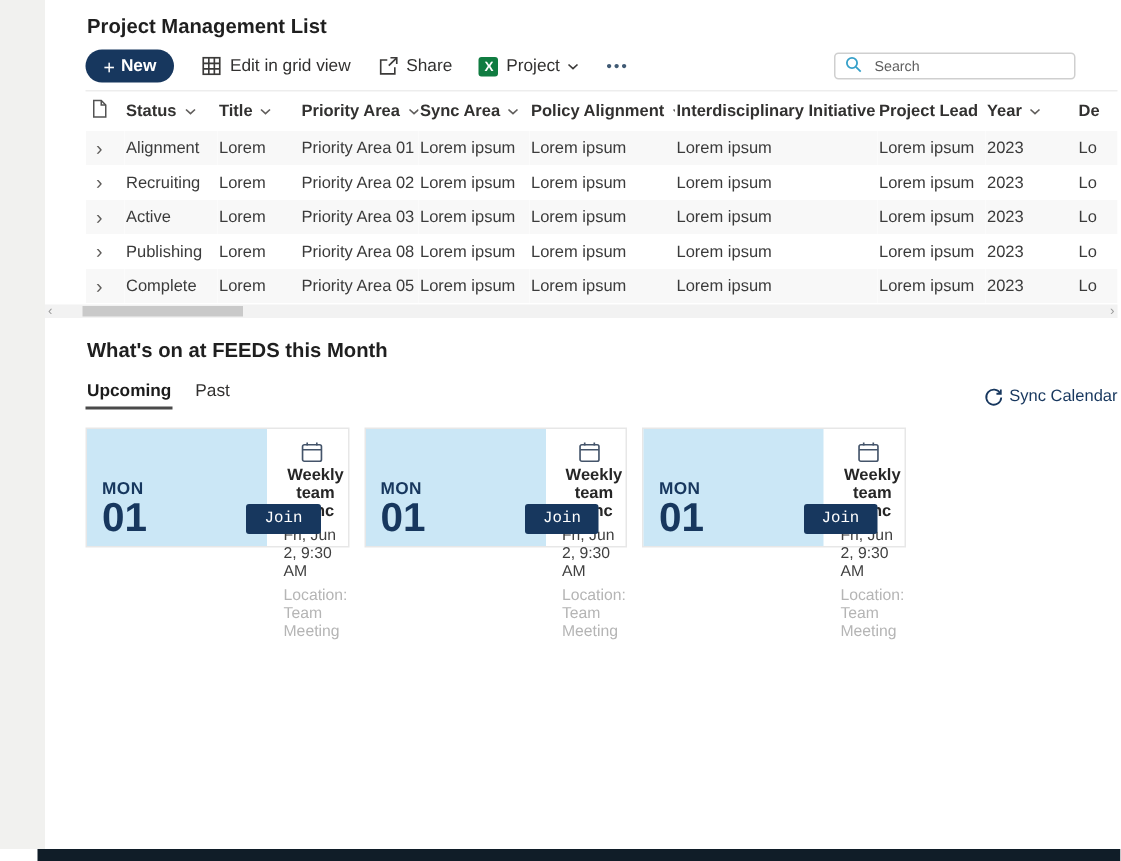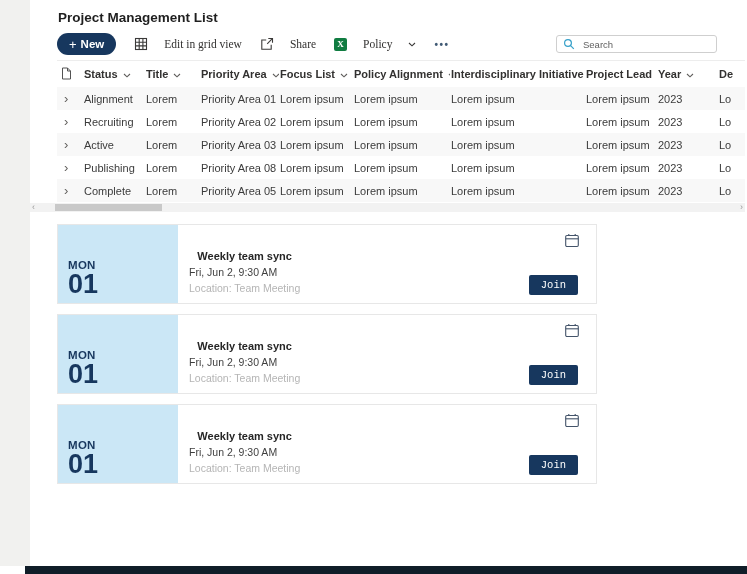--- a/index.html
+++ b/index.html
@@ -10,21 +10,21 @@
   .gutter{position:absolute;left:0;top:0;width:30px;height:566px;background:var(--gutter,#f1f1ef);}
   .bottombar{position:absolute;left:25px;top:566px;width:722px;height:8px;background:var(--bottom_bar,#101d28);}
   .page{position:absolute;left:57px;top:0;width:688px;}
 
   .page-title{font-size:13.5px;line-height:16px;font-weight:700;color:#1f1f1f;margin:10px 0 0 1px;}
 
   .toolbar{display:flex;align-items:center;margin-top:6px;height:24px;}
   .btn-new{display:flex;align-items:center;gap:4px;background:var(--navy,#17375e);color:#fff;border:none;
     border-radius:12px;height:22px;padding:0 12px;font-size:11.5px;font-weight:600;font-family:inherit;cursor:pointer;}
   .btn-new .plus{font-size:13px;font-weight:400;line-height:1;}
-  .tb-item{display:flex;align-items:center;gap:16px;background:none;border:none;font-family:Liberation Serif, serif;
+  .tb-item{display:flex;align-items:center;gap:5px;background:none;border:none;font-family:Liberation Sans, sans-serif;
     font-size:11.5px;color:#323130;margin-left:18px;cursor:pointer;padding:0;}
   .tb-item svg{display:block;}
   .xl-icon{width:13px;height:13px;background:var(--excel_green,#107c41);border-radius:2px;color:#fff;
     font-size:9px;font-weight:700;display:flex;align-items:center;justify-content:center;}
   .overflow-btn{font-size:10px;letter-spacing:1.5px;color:#405a74;font-weight:700;margin-left:18px;
     background:none;border:none;cursor:pointer;padding:0;font-family:inherit;}
   .spacer{flex:1;}
   .search{display:flex;gap:6px;width:147px;height:16px;border:1px solid #cfcfcf;
     border-radius:3px;background:#fff;padding:0 6px;margin-right:28px;}
   .search input{border:none;outline:none;flex:1;font-size:9.5px;font-family:inherit;color:#333;min-width:0;background:transparent;}
@@ -49,21 +49,21 @@
 
   .events-heading{font-size:13.5px;line-height:16px;font-weight:700;color:#1f1f1f;margin:14px 0 0 1px;}
 
   .tabs-row{display:flex;align-items:center;margin-top:13px;width:688px;}
   .tab{background:none;border:none;border-bottom:2px solid transparent;font-family:inherit;font-size:11.5px;
     color:#323130;padding:0 1px 4px 1px;margin-right:14px;cursor:pointer;}
   .tab.active{font-weight:700;color:#1c1c1c;border-bottom-color:#4a4a4a;}
   .sync{margin-left:auto;display:flex;align-items:center;gap:4px;background:none;border:none;font-family:inherit;
     font-size:11px;color:var(--navy,#17375e);cursor:pointer;padding:0;}
 
-  .cards{margin-top:12px;display:flex;flex-direction:column;gap:10px;width:540px;}
+  .cards{margin-top:12px;display:flex;gap:10px;width:540px;}
   .card{position:relative;height:78px;border:1px solid var(--card_border,#e7e7e7);background:#fff;display:flex;box-sizing:content-box;}
   .dateblock{width:120px;flex:0 0 120px;background:var(--date_blue,#cbe7f6);display:flex;flex-direction:column;
     justify-content:flex-end;padding:0 0 5px 10px;box-sizing:border-box;}
   .day{font-size:11.5px;font-weight:700;color:var(--navy,#17375e);letter-spacing:.3px;}
   .num{font-size:27px;font-weight:700;color:var(--navy,#17375e);line-height:1;}
   .cbody{padding:25px 0 0 11px;}
   .ctitle{font-size:11px;font-weight:700;color:#262626;text-align:center;}
   .ctime{font-size:10.5px;color:#3f3f3f;margin-top:4px;}
   .cloc{font-size:10.5px;color:var(--location_text,#b5b5b5);margin-top:4px;}
   .calicon{position:absolute;top:8px;right:16px;line-height:0;cursor:pointer;}
@@ -98,21 +98,21 @@
           <svg width="14" height="14" viewBox="0 0 14 14" fill="none" stroke="#3b3a39" stroke-width="1.1">
             <path d="M6.2 3H1.8v9.2h9.4V7.8"></path>
             <path d="M8.3 1.5h4.2v4.2"></path>
             <path d="M12.3 1.7L7.2 6.8"></path>
           </svg>
         </span>
       <span>Share</span>
     </button>
     <button class="tb-item">
       <span class="xl-icon">X</span>
-      <span>Policy</span>
+      <span>Project</span>
       <span>
           <svg width="8" height="5" viewBox="0 0 8 5" fill="none" stroke="#3b3a39" stroke-width="1.1">
             <path d="M1 1l3 2.8L7 1"></path>
           </svg>
         </span>
     </button>
     <button class="overflow-btn">•••</button>
     <div class="spacer"></div>
     <div class="search">
       <span><svg width="12" height="12" viewBox="0 0 12 12" fill="none" stroke="#36a0c9" stroke-width="1.2">
@@ -145,21 +145,21 @@
               </svg></th>
         <th><span>Status</span><svg class="sort" width="8" height="5" viewBox="0 0 8 5" fill="none" stroke="#605e5c" stroke-width="1.1">
                 <path d="M1 1l3 2.8L7 1"></path>
               </svg></th>
             <th><span>Title</span><svg class="sort" width="8" height="5" viewBox="0 0 8 5" fill="none" stroke="#605e5c" stroke-width="1.1">
                 <path d="M1 1l3 2.8L7 1"></path>
               </svg></th>
             <th><span>Priority Area</span><svg class="sort" width="8" height="5" viewBox="0 0 8 5" fill="none" stroke="#605e5c" stroke-width="1.1">
                 <path d="M1 1l3 2.8L7 1"></path>
               </svg></th>
-            <th><span>Focus List</span><svg class="sort" width="8" height="5" viewBox="0 0 8 5" fill="none" stroke="#605e5c" stroke-width="1.1">
+            <th><span>Sync Area</span><svg class="sort" width="8" height="5" viewBox="0 0 8 5" fill="none" stroke="#605e5c" stroke-width="1.1">
                 <path d="M1 1l3 2.8L7 1"></path>
               </svg></th>
             <th><span>Policy Alignment</span><svg class="sort" width="8" height="5" viewBox="0 0 8 5" fill="none" stroke="#605e5c" stroke-width="1.1">
                 <path d="M1 1l3 2.8L7 1"></path>
               </svg></th>
             <th><span>Interdisciplinary Initiative</span></th>
             <th><span>Project Lead</span></th>
             <th><span>Year</span><svg class="sort" width="8" height="5" viewBox="0 0 8 5" fill="none" stroke="#605e5c" stroke-width="1.1">
                 <path d="M1 1l3 2.8L7 1"></path>
               </svg></th>
@@ -230,21 +230,35 @@
         </tbody>
     </table>
   </div>
 
   <div class="hscroll">
     <span class="harr l">‹</span>
     <div class="hthumb"></div>
     <span class="harr r">›</span>
   </div>
 
-
+  <div class="events-heading">What's on at FEEDS this Month</div>
+
+  <div class="tabs-row">
+    <div class="tabs" style="display:flex;align-items:flex-end;">
+        <button class="tab active">Upcoming</button>
+        <button class="tab">Past</button>
+      </div>
+    <button class="sync">
+      <span style="line-height:0;"><svg width="13" height="13" viewBox="0 0 13 13" fill="none" stroke="#17375e" stroke-width="1.2">
+            <path d="M10.9 4.4A5 5 0 1 0 11.5 7"></path>
+            <path d="M11.2 1.6v2.9H8.3"></path>
+          </svg></span>
+      <span>Sync Calendar</span>
+    </button>
+  </div>
 
   <div class="cards">
   <div class="card">
     <div class="dateblock">
       <div class="day">MON</div>
       <div class="num">01</div>
     </div>
     <div class="cbody">
       <div class="ctitle">Weekly team sync</div>
       <div class="ctime">Fri, Jun 2, 9:30 AM</div>

